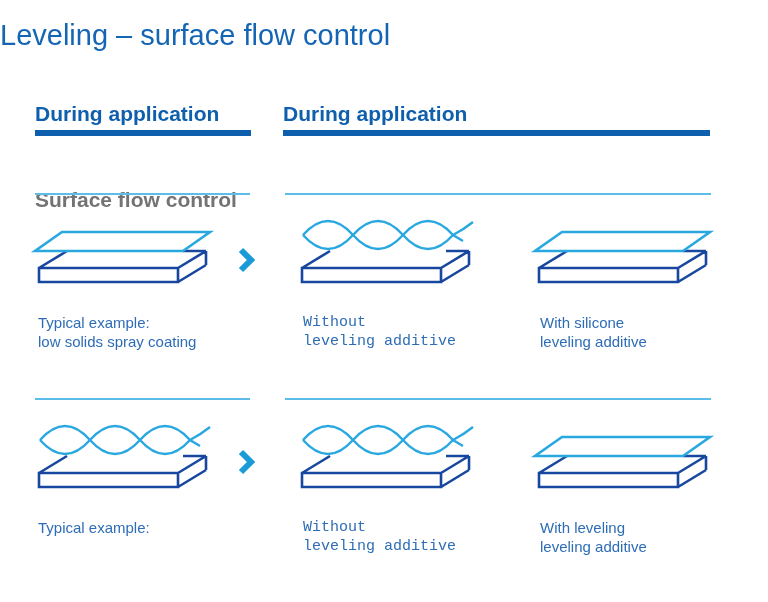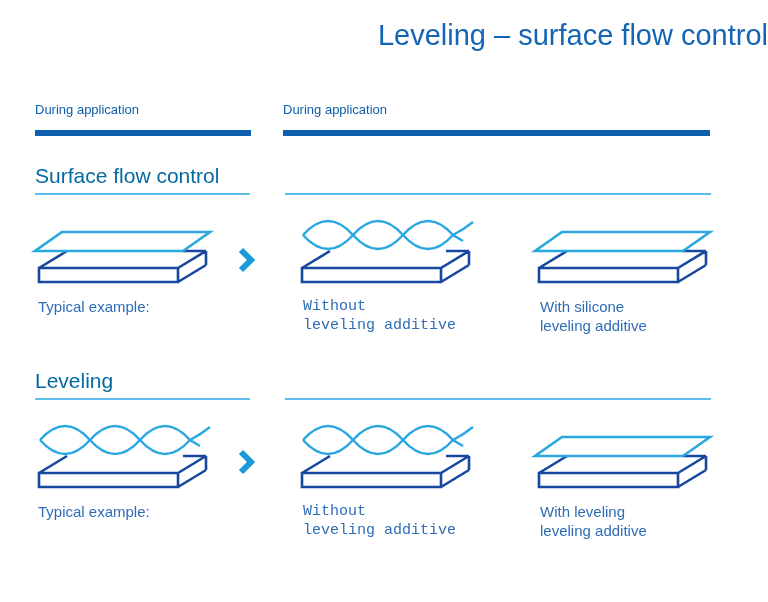--- a/index.html
+++ b/index.html
@@ -1,29 +1,29 @@
 <!DOCTYPE html>
 <html><head>
 <meta charset="utf-8">
 <style>
   html,body{margin:0;padding:0;background:#ffffff;}
   body{font-family:"Liberation Sans",sans-serif;}
   .page{position:relative;width:768px;height:602px;background:#ffffff;overflow:hidden;}
   .abs{position:absolute;}
 
-  .title{top:19px;left:0;width:768px;text-align:right;font-size:29px;font-weight:400;color:#1565b5;}
+  .title{top:19px;left:0;width:768px;text-align:left;font-size:29px;font-weight:400;color:#1565b5;}
 
-  .col-header{top:102px;font-size:13px;font-weight:400;color:#0f5fad;}
+  .col-header{top:102px;font-size:21px;font-weight:700;color:#0f5fad;}
   .hdr-during{left:35px;}
   .hdr-after{left:283px;}
   .bar{top:130px;height:6px;background:#0e5fad;}
   .bar-during{left:35px;width:216px;}
   .bar-after{left:283px;width:427px;}
 
-  .sec-heading{font-size:21px;font-weight:400;color:#0369a1;white-space:nowrap;}
+  .sec-heading{font-size:21px;font-weight:700;color:#737373;white-space:nowrap;margin-top:24px;}
   .sec1-heading{top:164px;left:35px;}
   .sec2-heading{top:369px;left:35px;}
 
   .rule{height:2px;background:#5bbde8;}
   .rule1-left{top:193px;left:35px;width:215px;}
   .rule1-right{top:193px;left:285px;width:426px;}
   .rule2-left{top:398px;left:35px;width:215px;}
   .rule2-right{top:398px;left:285px;width:426px;}
 
   .illus{position:absolute;width:185px;height:78px;}
@@ -31,21 +31,21 @@
   .i1a1{left:293px;top:215px;}
   .i1a2{left:530px;top:215px;}
   .i2d{left:30px;top:420px;}
   .i2a1{left:293px;top:420px;}
   .i2a2{left:530px;top:420px;}
 
   .chev{position:absolute;width:20px;height:26px;}
   .chev1{left:237px;top:247px;}
   .chev2{left:237px;top:449px;}
 
-  .caption{font-size:15px;line-height:19px;color:#2e6db6;white-space:nowrap;}
+  .caption{font-size:15px;line-height:19px;color:#2e6db6;white-space:nowrap;margin-top:16px;}
   .cap-r1{top:297px;}
   .cap-r2{top:502px;}
   .cap-c1{left:38px;}
   .cap-c2{left:303px;font-family:Liberation Mono, monospace;}
   .cap-c3{left:540px;}
 </style>
 </head>
 <body>
 
 <div class="page">
@@ -86,31 +86,31 @@
     </svg>
   <svg class="illus i1a1" viewBox="0 0 185 78">
       <use href="#g-wavy"></use>
     </svg>
   <svg class="illus i1a2" viewBox="0 0 185 78">
       <use href="#g-flat"></use>
     </svg>
 
   <div class="abs caption cap-r1 cap-c1">
     <div>Typical example:</div>
+    <div>low solids spray coating</div>
   </div>
   <div class="abs caption cap-r1 cap-c2">
     <div>Without</div>
     <div>leveling additive</div>
   </div>
   <div class="abs caption cap-r1 cap-c3">
     <div>With silicone</div>
     <div>leveling additive</div>
   </div>
 
-  <div class="abs sec-heading sec2-heading">Leveling</div>
   <div class="abs rule rule2-left"></div>
   <div class="abs rule rule2-right"></div>
 
   <svg class="illus i2d" viewBox="0 0 185 78">
       <use href="#g-wavy"></use>
     </svg>
   <svg class="chev chev2" viewBox="0 0 20 26">
       <use href="#g-chev"></use>
     </svg>
   <svg class="illus i2a1" viewBox="0 0 185 78">

